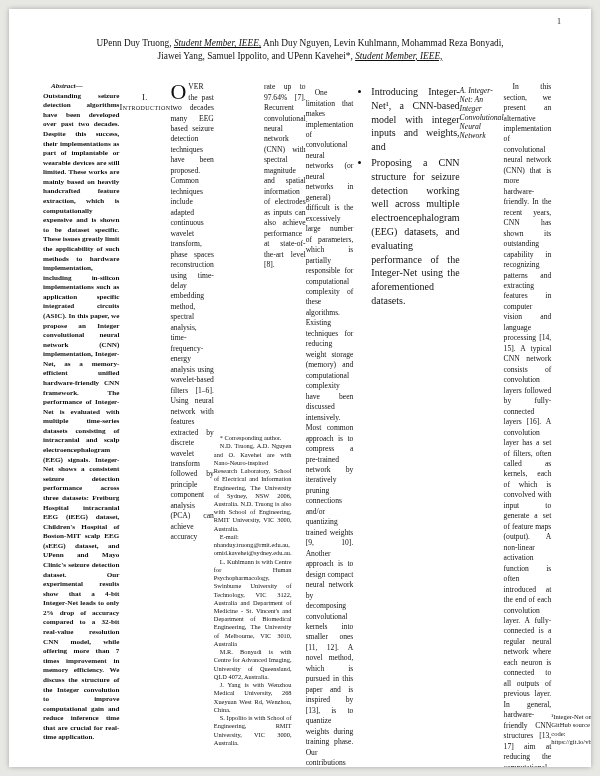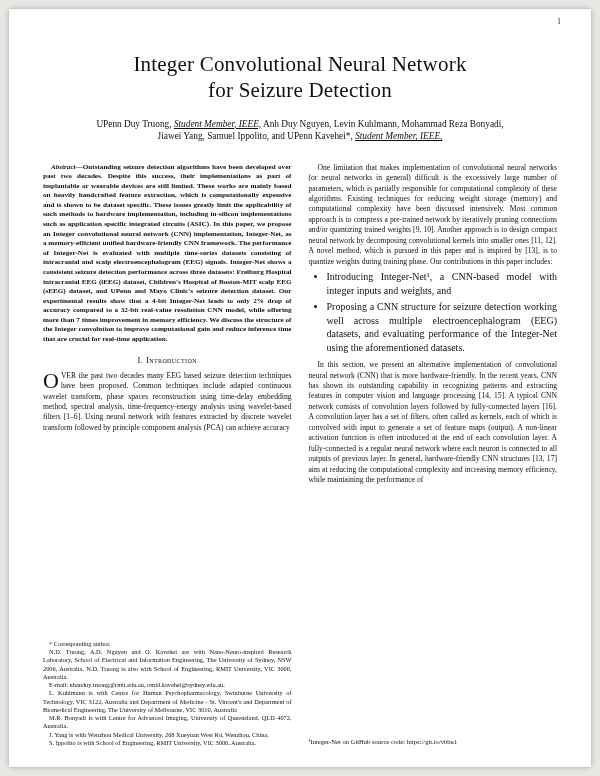--- a/index.html
+++ b/index.html
@@ -39,21 +39,21 @@
   .it{font-style:italic;text-decoration:underline;}
   .columns{
     flex:1;
     display:flex;
     gap:17px;
     margin-top:20px;
     min-height:0;
   }
   .col{
     flex:1;
-    display:flex;flex-direction:column;
+    display:flex;flex-direction:row;
     min-width:0;
     justify-content:center;
   }
   p{margin:0;}
   .abstract{
     font-size:7.15px;font-weight:bold;
     line-height:1.34;
     text-align:justify;
     text-indent:8px;
   }
@@ -108,21 +108,20 @@
     font-size:6.6px;line-height:1.3;
   }
 </style>
 </head>
 <body>
 
 <div class="page">
 
   <div class="page-number">1</div>
 
-  <h1 class="title"><span>Integer Convolutional Neural Network</span><br><span>for Seizure Detection</span></h1>
 
   <div class="authors"><span>UPenn Duy Truong, </span><span class="it">Student Member, IEEE,</span><span> Anh Duy Nguyen, Levin Kuhlmann, Mohammad Reza Bonyadi,</span><br><span>Jiawei Yang, Samuel Ippolito, and UPenn Kavehei*, </span><span class="it">Student Member, IEEE,</span></div>
 
   <div class="columns">
 
     <div class="col">
 
       <p class="abstract"><span class="lead">Abstract</span><span>—</span><span>Outstanding seizure detection algorithms have been developed over past two decades. Despite this success, their implementations as part of implantable or wearable devices are still limited. These works are mainly based on heavily handcrafted feature extraction, which is computationally expensive and is shown to be dataset specific. These issues greatly limit the applicability of such methods to hardware implementation, including in-silicon implementations such as application specific integrated circuits (ASIC). In this paper, we propose an Integer convolutional neural network (CNN) implementation, Integer-Net, as a memory-efficient unified hardware-friendly CNN framework. The performance of Integer-Net is evaluated with multiple time-series datasets consisting of intracranial and scalp electroencephalogram (EEG) signals. Integer-Net shows a consistent seizure detection performance across three datasets: Freiburg Hospital intracranial EEG (iEEG) dataset, Children's Hospital of Boston-MIT scalp EEG (sEEG) dataset, and UPenn and Mayo Clinic's seizure detection dataset. Our experimental results show that a 4-bit Integer-Net leads to only 2% drop of accuracy compared to a 32-bit real-value resolution CNN model, while offering more than 7 times improvement in memory efficiency. We discuss the structure of the Integer convolution to improve computational gain and reduce inference time that are crucial for real-time application.</span></p>
 
 
@@ -137,29 +136,31 @@
         <p>L. Kuhlmann is with Centre for Human Psychopharmacology, Swinburne University of Technology, VIC 3122, Australia and Department of Medicine - St. Vincent's and Department of Biomedical Engineering, The University of Melbourne, VIC 3010, Australia</p>
         <p>M.R. Bonyadi is with Centre for Advanced Imaging, University of Queensland, QLD 4072, Australia.</p>
         <p>J. Yang is with Wenzhou Medical University, 268 Xueyuan West Rd, Wenzhou, China.</p>
         <p>S. Ippolito is with School of Engineering, RMIT University, VIC 3000, Australia.</p>
       </div>
 
     </div>
 
     <div class="col">
 
+      <p class="body">rate up to 97.64% [7]. Recurrent convolutional neural network (CNN) with spectral magnitude and spatial information of electrodes as inputs can also achieve performance at state-of-the-art level [8].</p>
 
       <p class="body indent">One limitation that makes implementation of convolutional neural networks (or neural networks in general) difficult is the excessively large number of parameters, which is partially responsible for computational complexity of these algorithms. Existing techniques for reducing weight storage (memory) and computational complexity have been discussed intensively. Most common approach is to compress a pre-trained network by iteratively pruning connections and/or quantizing trained weights [9, 10]. Another approach is to design compact neural network by decomposing convolutional kernels into smaller ones [11, 12]. A novel method, which is pursued in this paper and is inspired by [13], is to quantize weights during training phase. Our contributions in this paper includes:</p>
 
       <ul class="bullets">
         <li>Introducing Integer-Net¹, a CNN-based model with integer inputs and weights, and</li>
         <li>Proposing a CNN structure for seizure detection working well across multiple electroencephalogram (EEG) datasets, and evaluating performance of the Integer-Net using the aforementioned datasets.</li>
       </ul>
 
 
+      <h3 class="subsec">A. Integer-Net: An Integer Convolutional Neural Network</h3>
 
       <p class="body indent">In this section, we present an alternative implementation of convolutional neural network (CNN) that is more hardware-friendly. In the recent years, CNN has shown its outstanding capability in recognizing patterns and extracting features in computer vision and language processing [14, 15]. A typical CNN network consists of convolution layers followed by fully-connected layers [16]. A convolution layer has a set of filters, often called as kernels, each of which is convolved with input to generate a set of feature maps (output). A non-linear activation function is often introduced at the end of each convolution layer. A fully-connected is a regular neural network where each neuron is connected to all outputs of previous layer. In general, hardware-friendly CNN structures [13, 17] aim at reducing the computational complexity and increasing memory efficiency, while maintaining the performance of</p>
 
       <div class="footnote-right">
         <p>¹Integer-Net on GitHub source code: https://git.io/vbbu1</p>
       </div>
 
     </div>
 
   </div>

